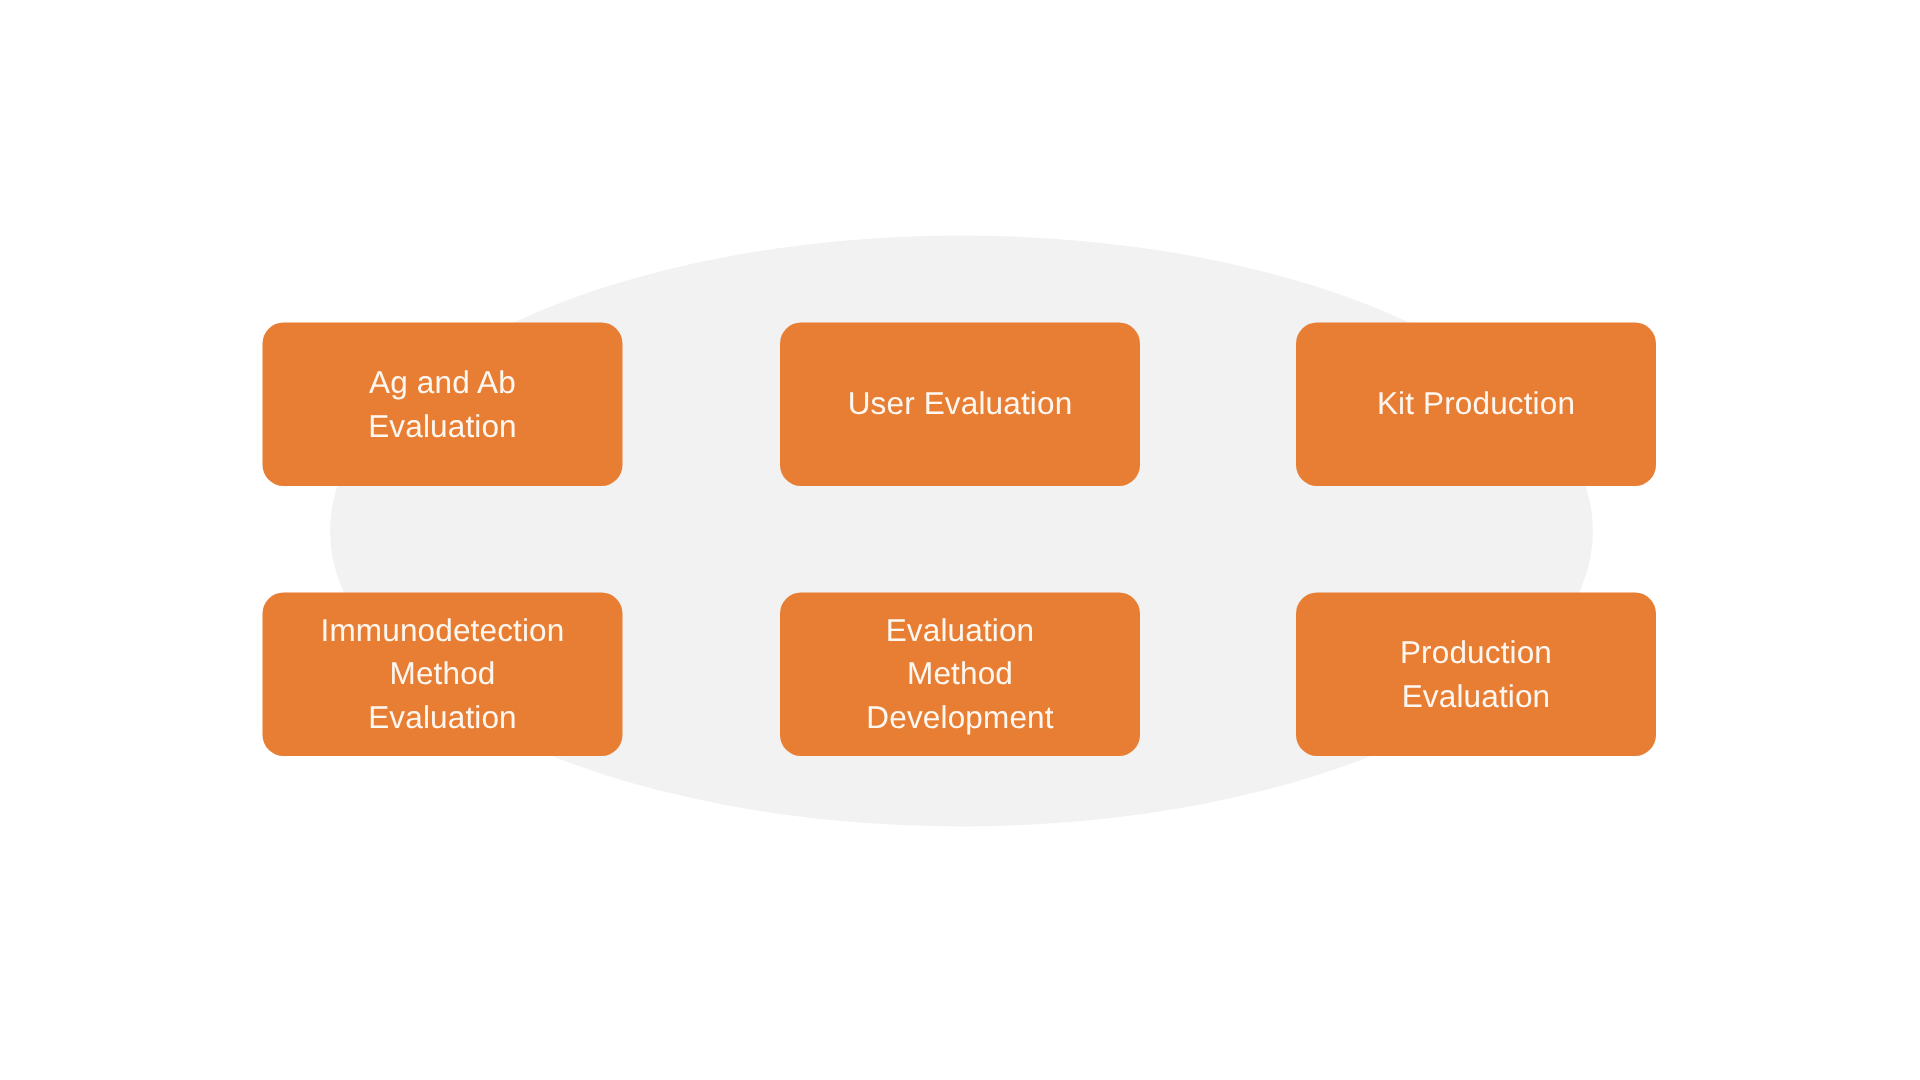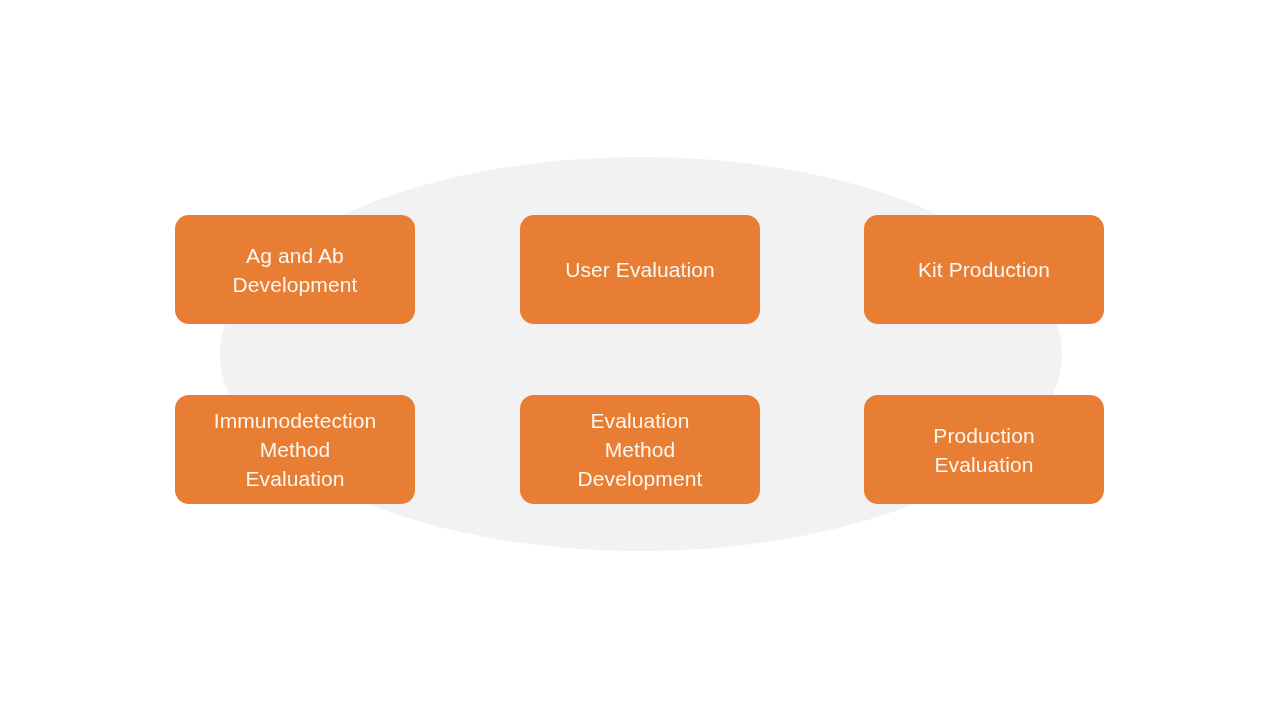--- a/index.html
+++ b/index.html
@@ -69,21 +69,21 @@
 <body>
 
 <div id="canvas">
 
   <div id="backdrop-ellipse"></div>
 
   <div class="node-grid">
 
     <div class="node-box r1 c1">
       <span class="node-label">Ag and Ab
-Development</span>
+Evaluation</span>
     </div>
 
     <div class="node-box r1 c2">
       <span class="node-label">User Evaluation</span>
     </div>
 
     <div class="node-box r1 c3">
       <span class="node-label">Kit Production</span>
     </div>
 

